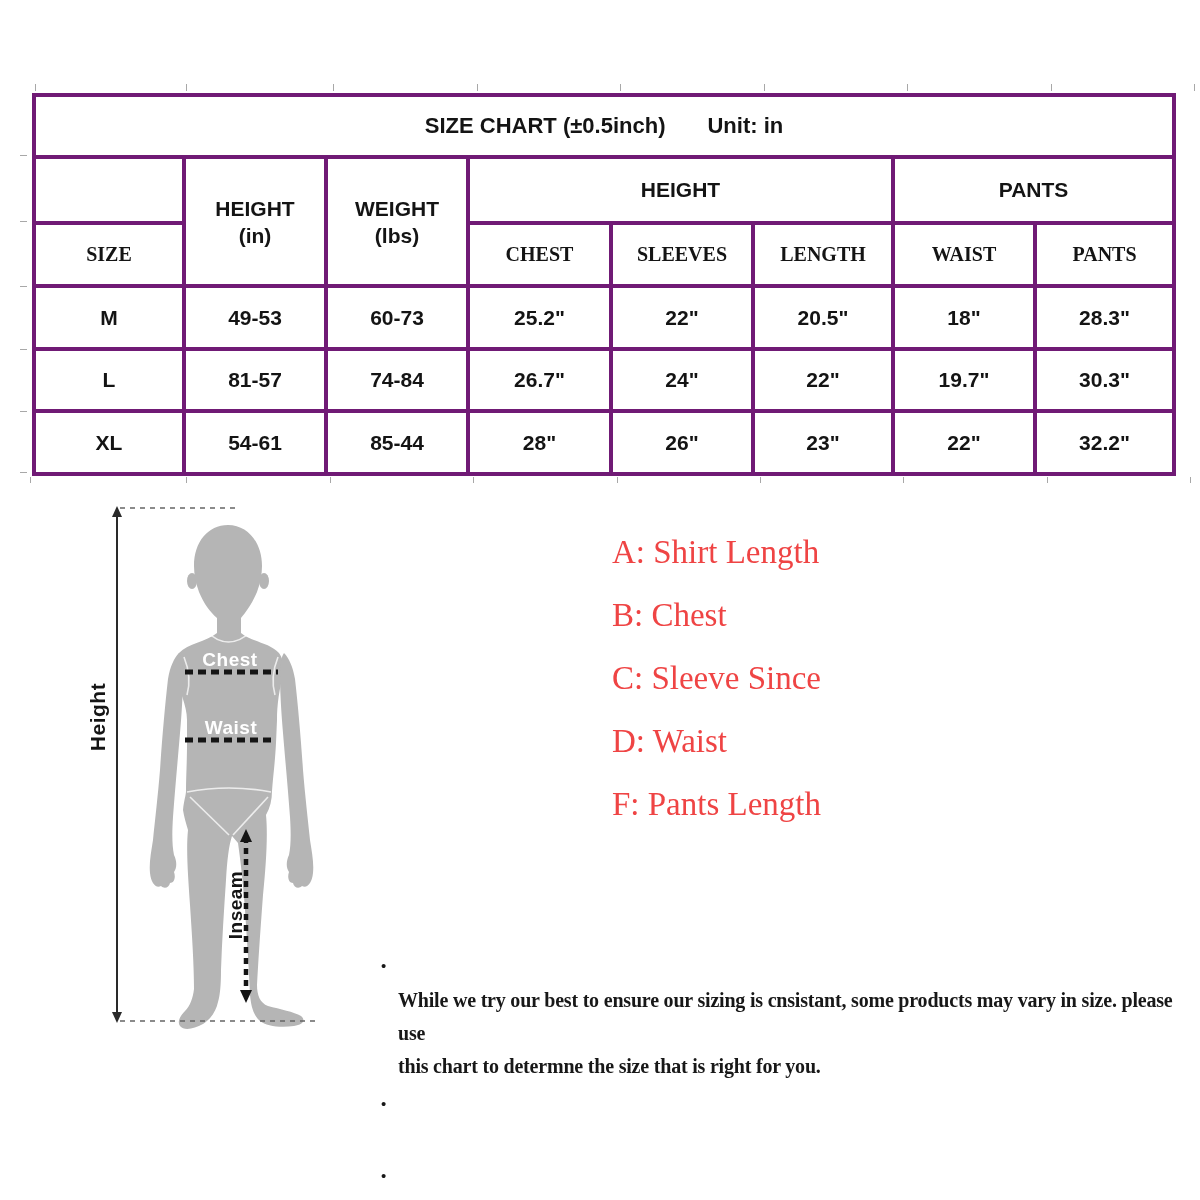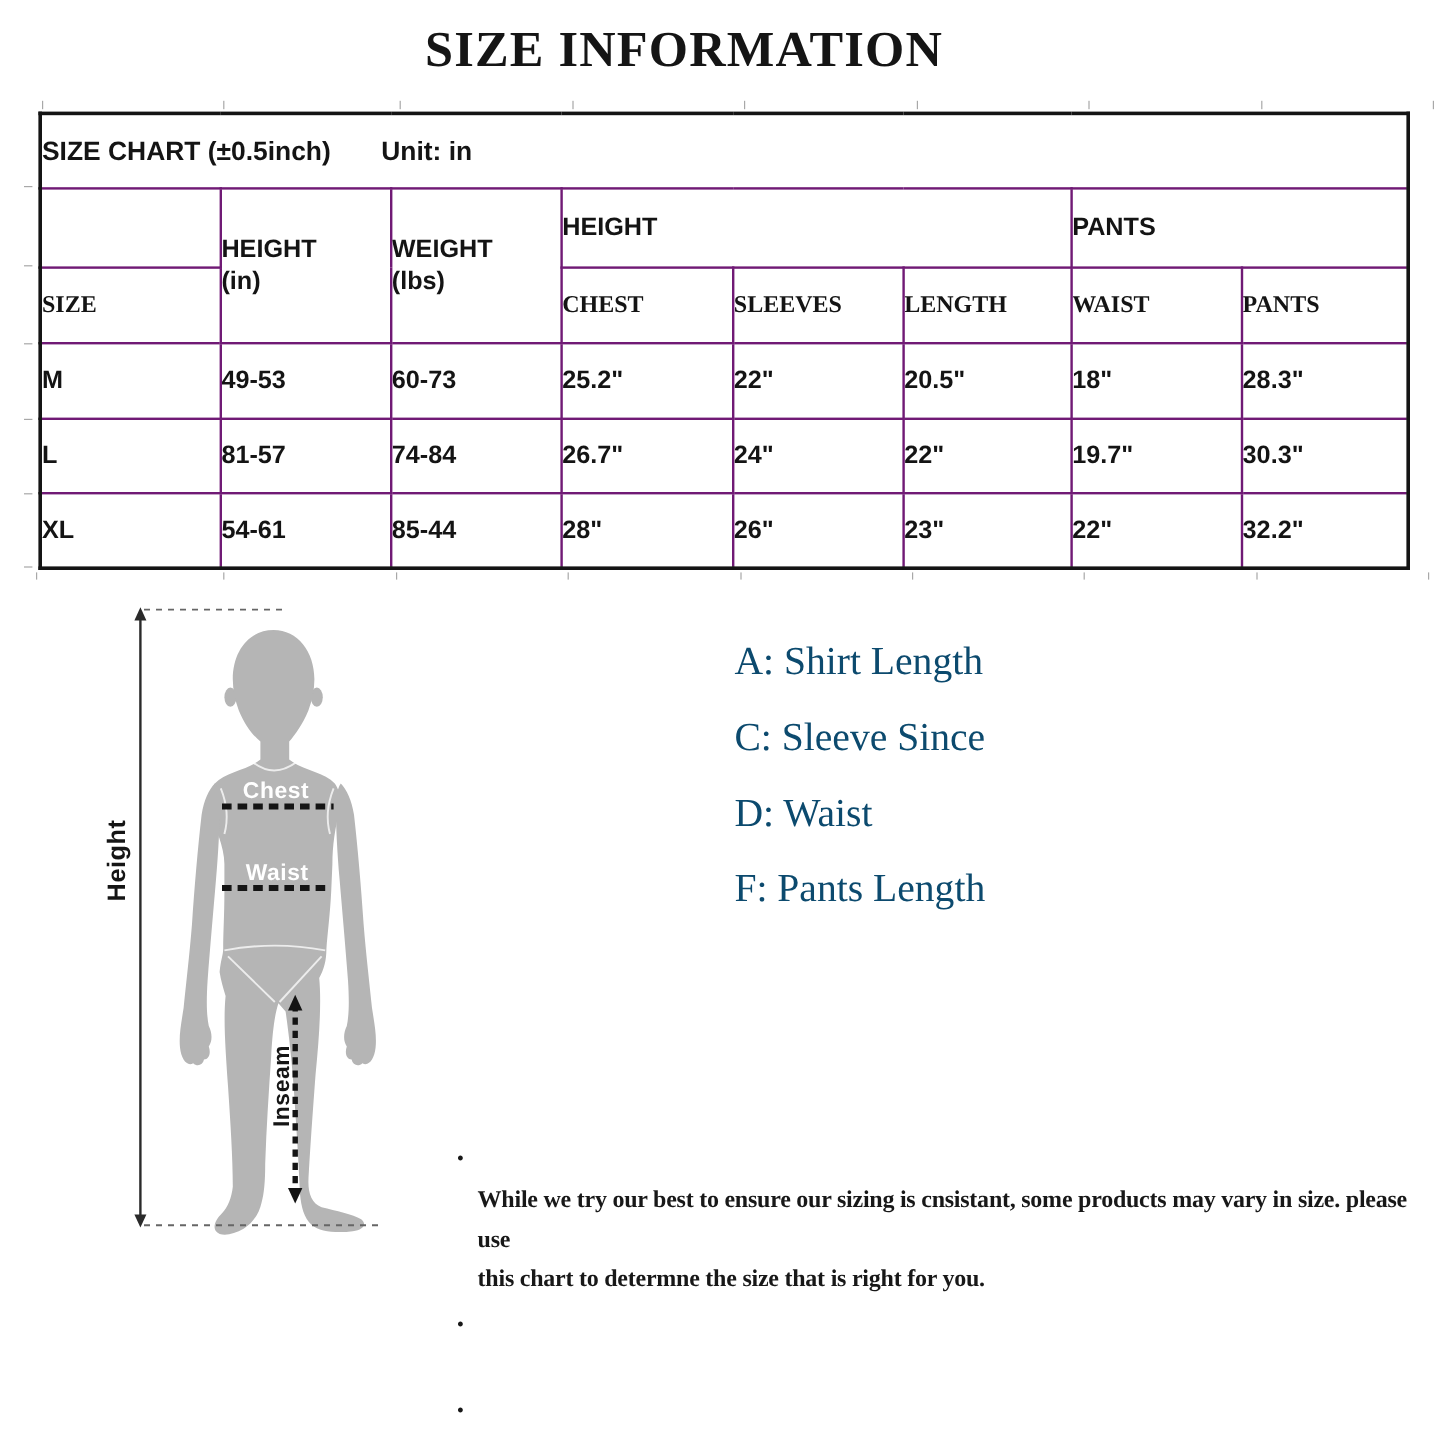--- a/index.html
+++ b/index.html
@@ -13,21 +13,21 @@
 
   
   .tick{position:absolute;background:#a8a8a8;}
   .tick.v{width:1px;height:7px;top:84px;}
   .tick.vb{width:1px;height:6px;top:477px;}
   .tick.h{width:7px;height:1px;left:20px;}
 
   
   table.size-table{position:absolute;left:32px;top:93px;width:1140px;
     border-collapse:collapse;table-layout:fixed;border:3px solid #141414;}
-  table.size-table td{border:2px solid #701a75;vertical-align:middle;
+  table.size-table td{border:4px solid #701a75;text-align:center;vertical-align:middle;
     font-weight:bold;color:#141414;padding:0;overflow:hidden;}
   td.caption-cell{font-size:22px;}
   td.caption-cell .unit{margin-left:42px;}
   td.group-cell{font-size:21px;}
   td.sub-cell{font-size:20px;font-family:Liberation Serif, serif;}
   td.two-line{font-size:21px;line-height:27px;}
   td.data-cell{font-size:21px;}
 
   
   .diagram{position:absolute;left:80px;top:495px;width:290px;height:560px;}
@@ -35,36 +35,35 @@
   .meas-label{position:absolute;font-weight:bold;font-size:19px;letter-spacing:.5px;white-space:nowrap;}
   .meas-label.white{color:#ffffff;}
   .meas-label.dark{color:#151515;}
   .chest-label{left:150px;top:165px;transform:translate(-50%,-50%);}
   .waist-label{left:151px;top:233px;transform:translate(-50%,-50%);}
   .height-label{left:18px;top:222px;transform:translate(-50%,-50%) rotate(-90deg);font-size:21px;}
   .inseam-label{left:156px;top:410px;transform:translate(-50%,-50%) rotate(-90deg);}
 
   
   .legend{position:absolute;left:612px;top:521px;
-    font-family:"Liberation Serif",serif;font-size:33px;color:#0c4a6e;}
+    font-family:"Liberation Serif",serif;font-size:33px;color:#ef4444;}
   .legend-item{height:63px;line-height:63px;white-space:nowrap;}
 
   
   .notes{position:absolute;left:398px;top:951px;width:795px;
     font-family:"Liberation Serif",serif;font-weight:bold;font-size:20px;
     line-height:33px;letter-spacing:-0.2px;color:#181818;}
   .note{position:relative;margin-bottom:6px;white-space:pre-line;}
   .note .bullet{position:absolute;left:-17px;top:-1px;font-size:15px;}
 </style>
 </head>
 <body>
 
 <div class="page">
 
-  <div class="page-title">SIZE INFORMATION</div>
 
   <div>
     <div class="tick v" style="left:35px"></div>
     <div class="tick v" style="left:186px"></div>
     <div class="tick v" style="left:333px"></div>
     <div class="tick v" style="left:477px"></div>
     <div class="tick v" style="left:620px"></div>
     <div class="tick v" style="left:764px"></div>
     <div class="tick v" style="left:907px"></div>
     <div class="tick v" style="left:1051px"></div>
@@ -218,20 +217,21 @@
       </g>
     </svg>
     <span class="meas-label white chest-label">Chest</span>
     <span class="meas-label white waist-label">Waist</span>
     <span class="meas-label dark height-label">Height</span>
     <span class="meas-label dark inseam-label">Inseam</span>
   </div>
 
   <div class="legend">
     <div class="legend-item">A: Shirt Length</div>
+    <div class="legend-item">B: Chest</div>
     <div class="legend-item">C: Sleeve Since</div>
     <div class="legend-item">D: Waist</div>
     <div class="legend-item">F: Pants Length</div>
   </div>
 
   <div class="notes">
     <div class="note">
       <span class="bullet">•</span><span>While we try our best to ensure our sizing is cnsistant, some products may vary in size. please use
 this chart to determne the size that is right for you.</span>
     </div>

